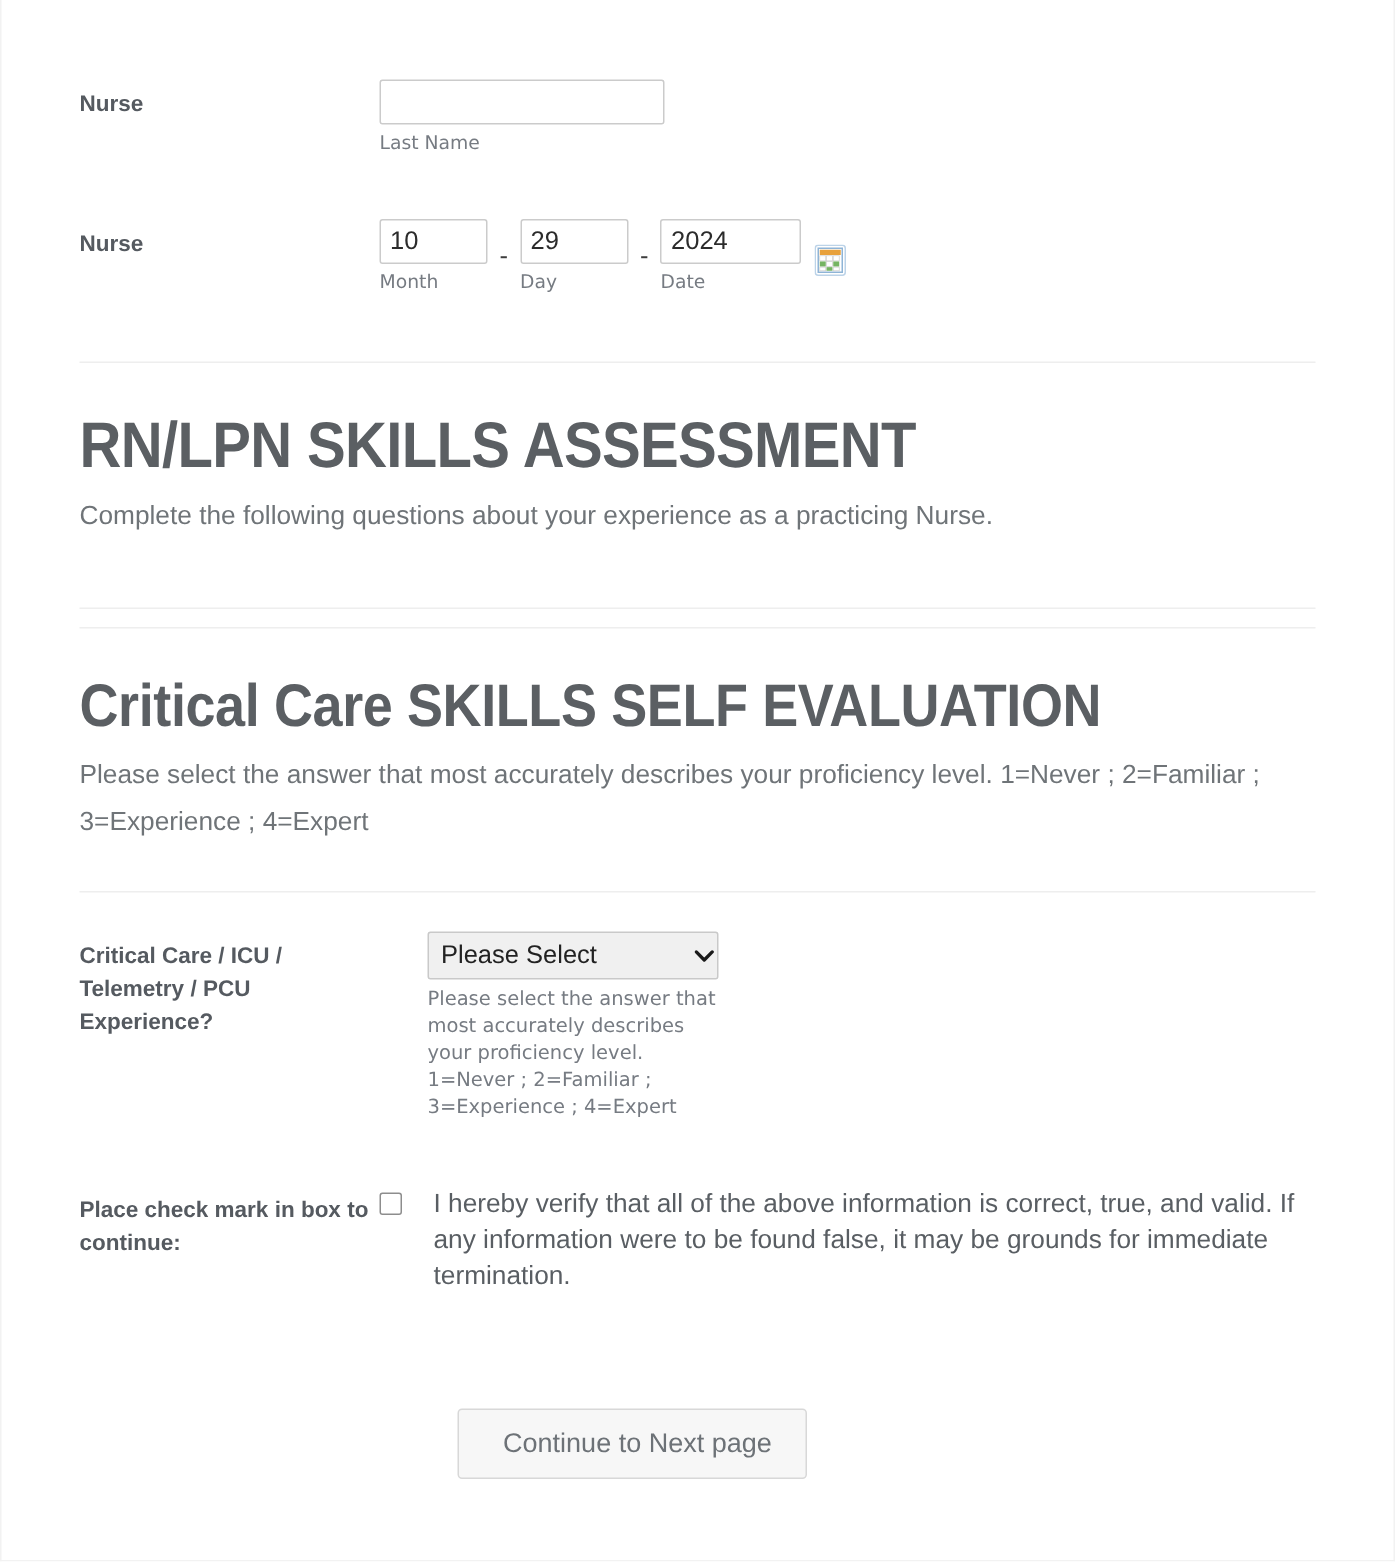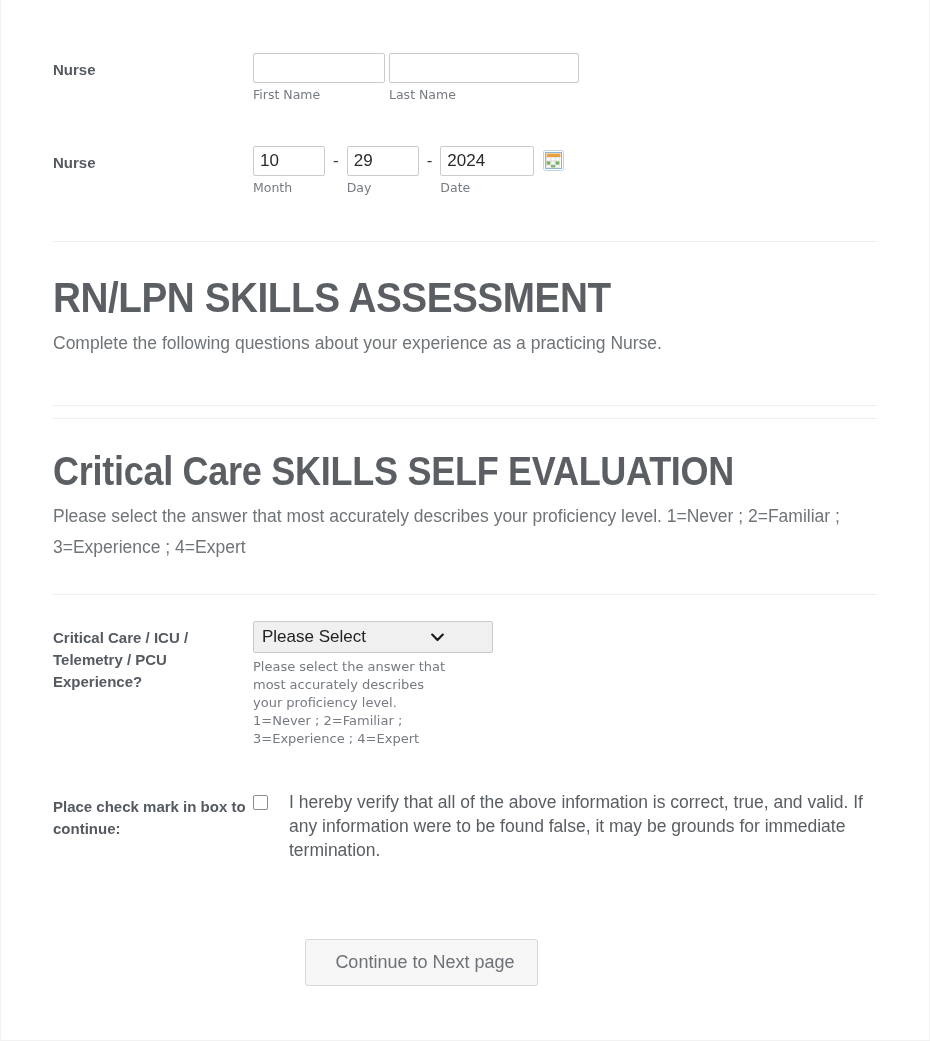--- a/index.html
+++ b/index.html
@@ -78,21 +78,21 @@
   
   .name-fields { display: flex; }
   .name-col-first { width: 132px; margin-right: 4px; }
   .name-col-last  { width: 190px; }
   .name-col-first .text-input,
   .name-col-last  .text-input { width: 100%; }
 
   
   .date-fields {
     display: flex;
-    align-items: flex-start;
+    align-items: center;
   }
   .date-col { display: flex; flex-direction: column; }
   .date-col .text-input { width: 72px; text-align: left; }
   .date-col.year .text-input { width: 94px; }
   .date-dash {
     font-family: "Liberation Sans", sans-serif;
     font-size: 17px;
     color: #3d3d3d;
     line-height: 30px;
     padding: 0 8px;
@@ -151,21 +151,21 @@
   }
 
   
   .select-wrap {
     position: relative;
     display: inline-block;
     width: 201px;
   }
   .styled-select {
     box-sizing: border-box;
-    width: 240px;
+    width: 194px;
     height: 32px;
     border: 1px solid #c9c9c9;
     border-radius: 2px;
     background: #f0f0f0;
     font-family: "Liberation Sans", sans-serif;
     font-size: 17px;
     color: #222222;
     padding: 0 30px 0 8px;
     -webkit-appearance: none;
     -moz-appearance: none;
@@ -257,38 +257,34 @@
 
   
   .sp-name  { padding-top: 53px; }
   .sp-date  { padding-top: 43px; }
   .div-1    { margin-top: 45px; }
   .head1-wrap { padding-top: 30px; }
   .div-2    { margin-top: 46px; }
   .div-3    { margin-top: 12px; }
   .head2-wrap { padding-top: 28px; }
   .div-4    { margin-top: 31px; }
-  .q1-wrap  { padding-top: 26px; }
+  .q1-wrap  { padding-top: 26px; gap: 32px; }
   .q2-wrap  { padding-top: 42px; }
   .btn-wrap { padding-top: 77px; }
 </style>
 </head>
 <body>
 
 <div class="form-card">
   <div class="form-inner">
 
     <div class="row sp-name">
       <div class="row-label">Nurse</div>
       <div class="row-field">
         <div class="name-fields">
-          <div class="name-col-first">
-            <input class="text-input" type="text" value="" style="">
-            <span class="sub-label">First Name</span>
-          </div>
           <div class="name-col-last">
             <input class="text-input" type="text" value="" style="">
             <span class="sub-label">Last Name</span>
           </div>
         </div>
       </div>
     </div>
 
     <div class="row sp-date">
       <div class="row-label">Nurse</div>

